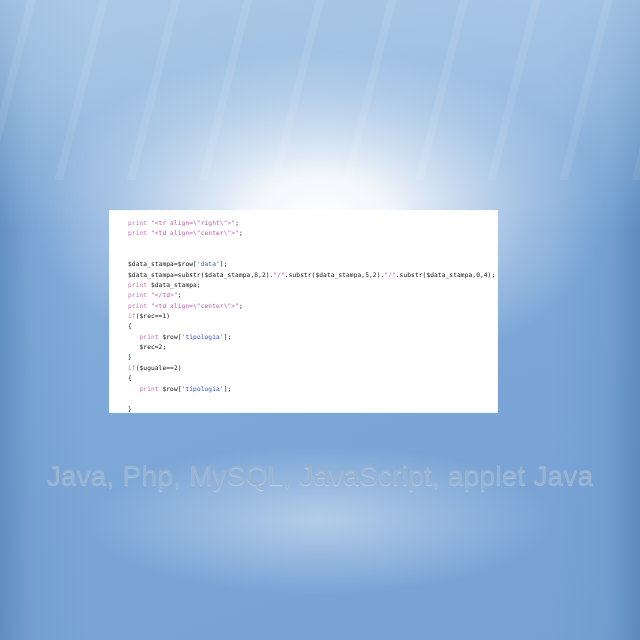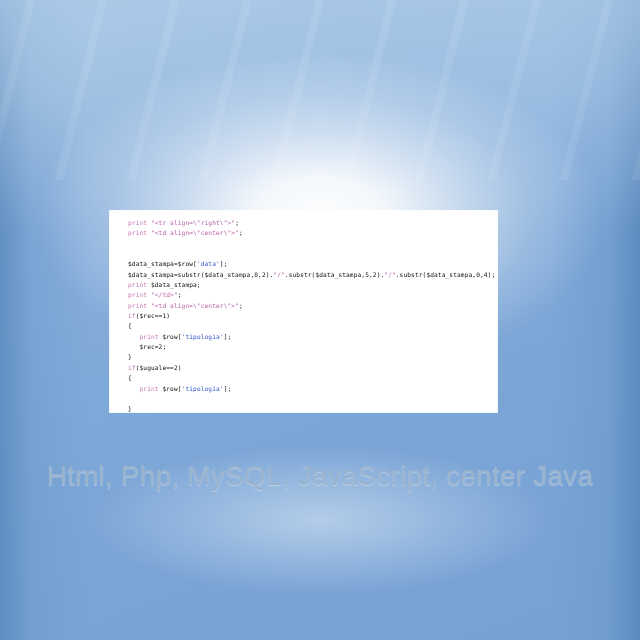--- a/index.html
+++ b/index.html
@@ -191,16 +191,16 @@
   <div class="bg-lowglow"></div>
 
   <div class="content">
 
 
 
     <div class="code-panel">
       <div class="code-inner" id="code-inner"><span class="code-line"><span class="tok-kw">print</span> <span class="tok-str">"&lt;tr align=\"right\"&gt;"</span>;</span><span class="code-line"><span class="tok-kw">print</span> <span class="tok-str">"&lt;td align=\"center\"&gt;"</span>;</span><span class="code-line">&nbsp;</span><span class="code-line">&nbsp;</span><span class="code-line">$data_stampa=$row[<span class="tok-lit">'data'</span>];</span><span class="code-line">$data_stampa=substr($data_stampa,8,2).<span class="tok-str">"/"</span>.substr($data_stampa,5,2).<span class="tok-str">"/"</span>.substr($data_stampa,0,4);</span><span class="code-line"><span class="tok-kw">print</span> $data_stampa;</span><span class="code-line"><span class="tok-kw">print</span> <span class="tok-str">"&lt;/td&gt;"</span>;</span><span class="code-line"><span class="tok-kw">print</span> <span class="tok-str">"&lt;td align=\"center\"&gt;"</span>;</span><span class="code-line"><span class="tok-kw">if</span>($rec==1)</span><span class="code-line">{</span><span class="code-line">   <span class="tok-kw">print</span> $row[<span class="tok-lit">'tipologia'</span>];</span><span class="code-line">   $rec=2;</span><span class="code-line">}</span><span class="code-line"><span class="tok-kw">if</span>($uguale==2)</span><span class="code-line">{</span><span class="code-line">   <span class="tok-kw">print</span> $row[<span class="tok-lit">'tipologia'</span>];</span><span class="code-line">&nbsp;</span><span class="code-line">}</span></div>
     </div>
 
-    <div class="subtitle">Html, Php, MySQL, JavaScript, center Java</div>
+    <div class="subtitle">Java, Php, MySQL, JavaScript, applet Java</div>
 
   </div>
 </div>
 
 </body></html>

